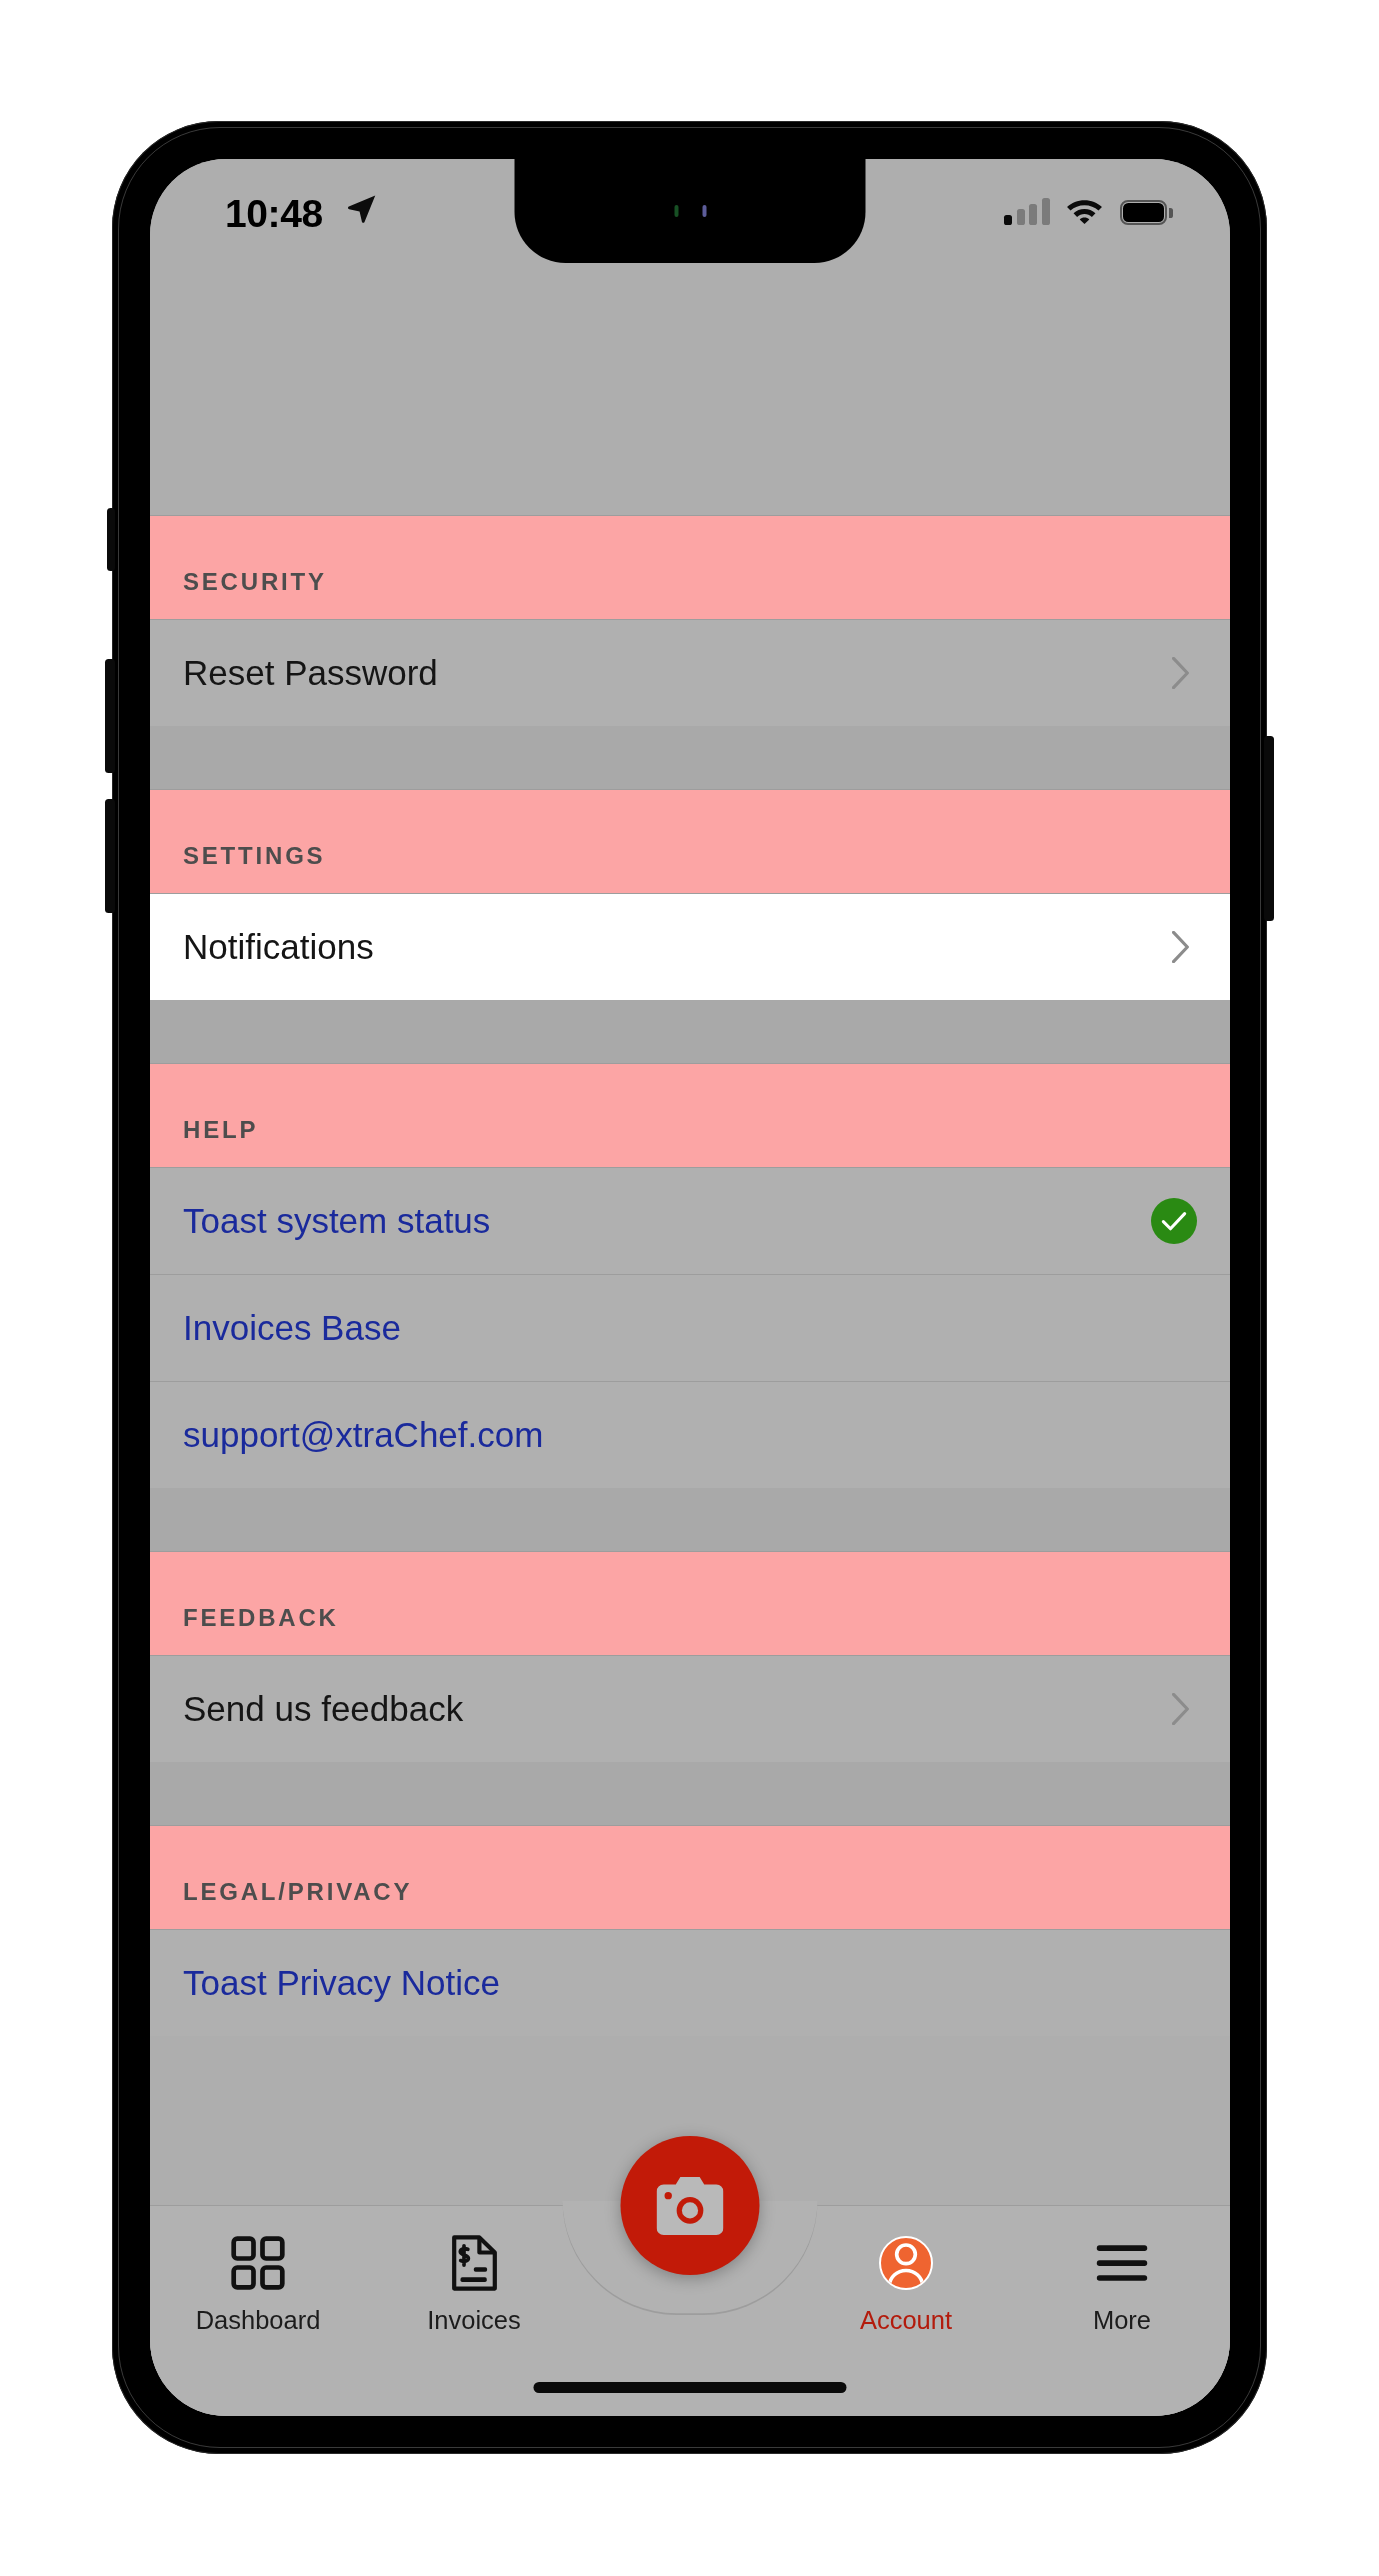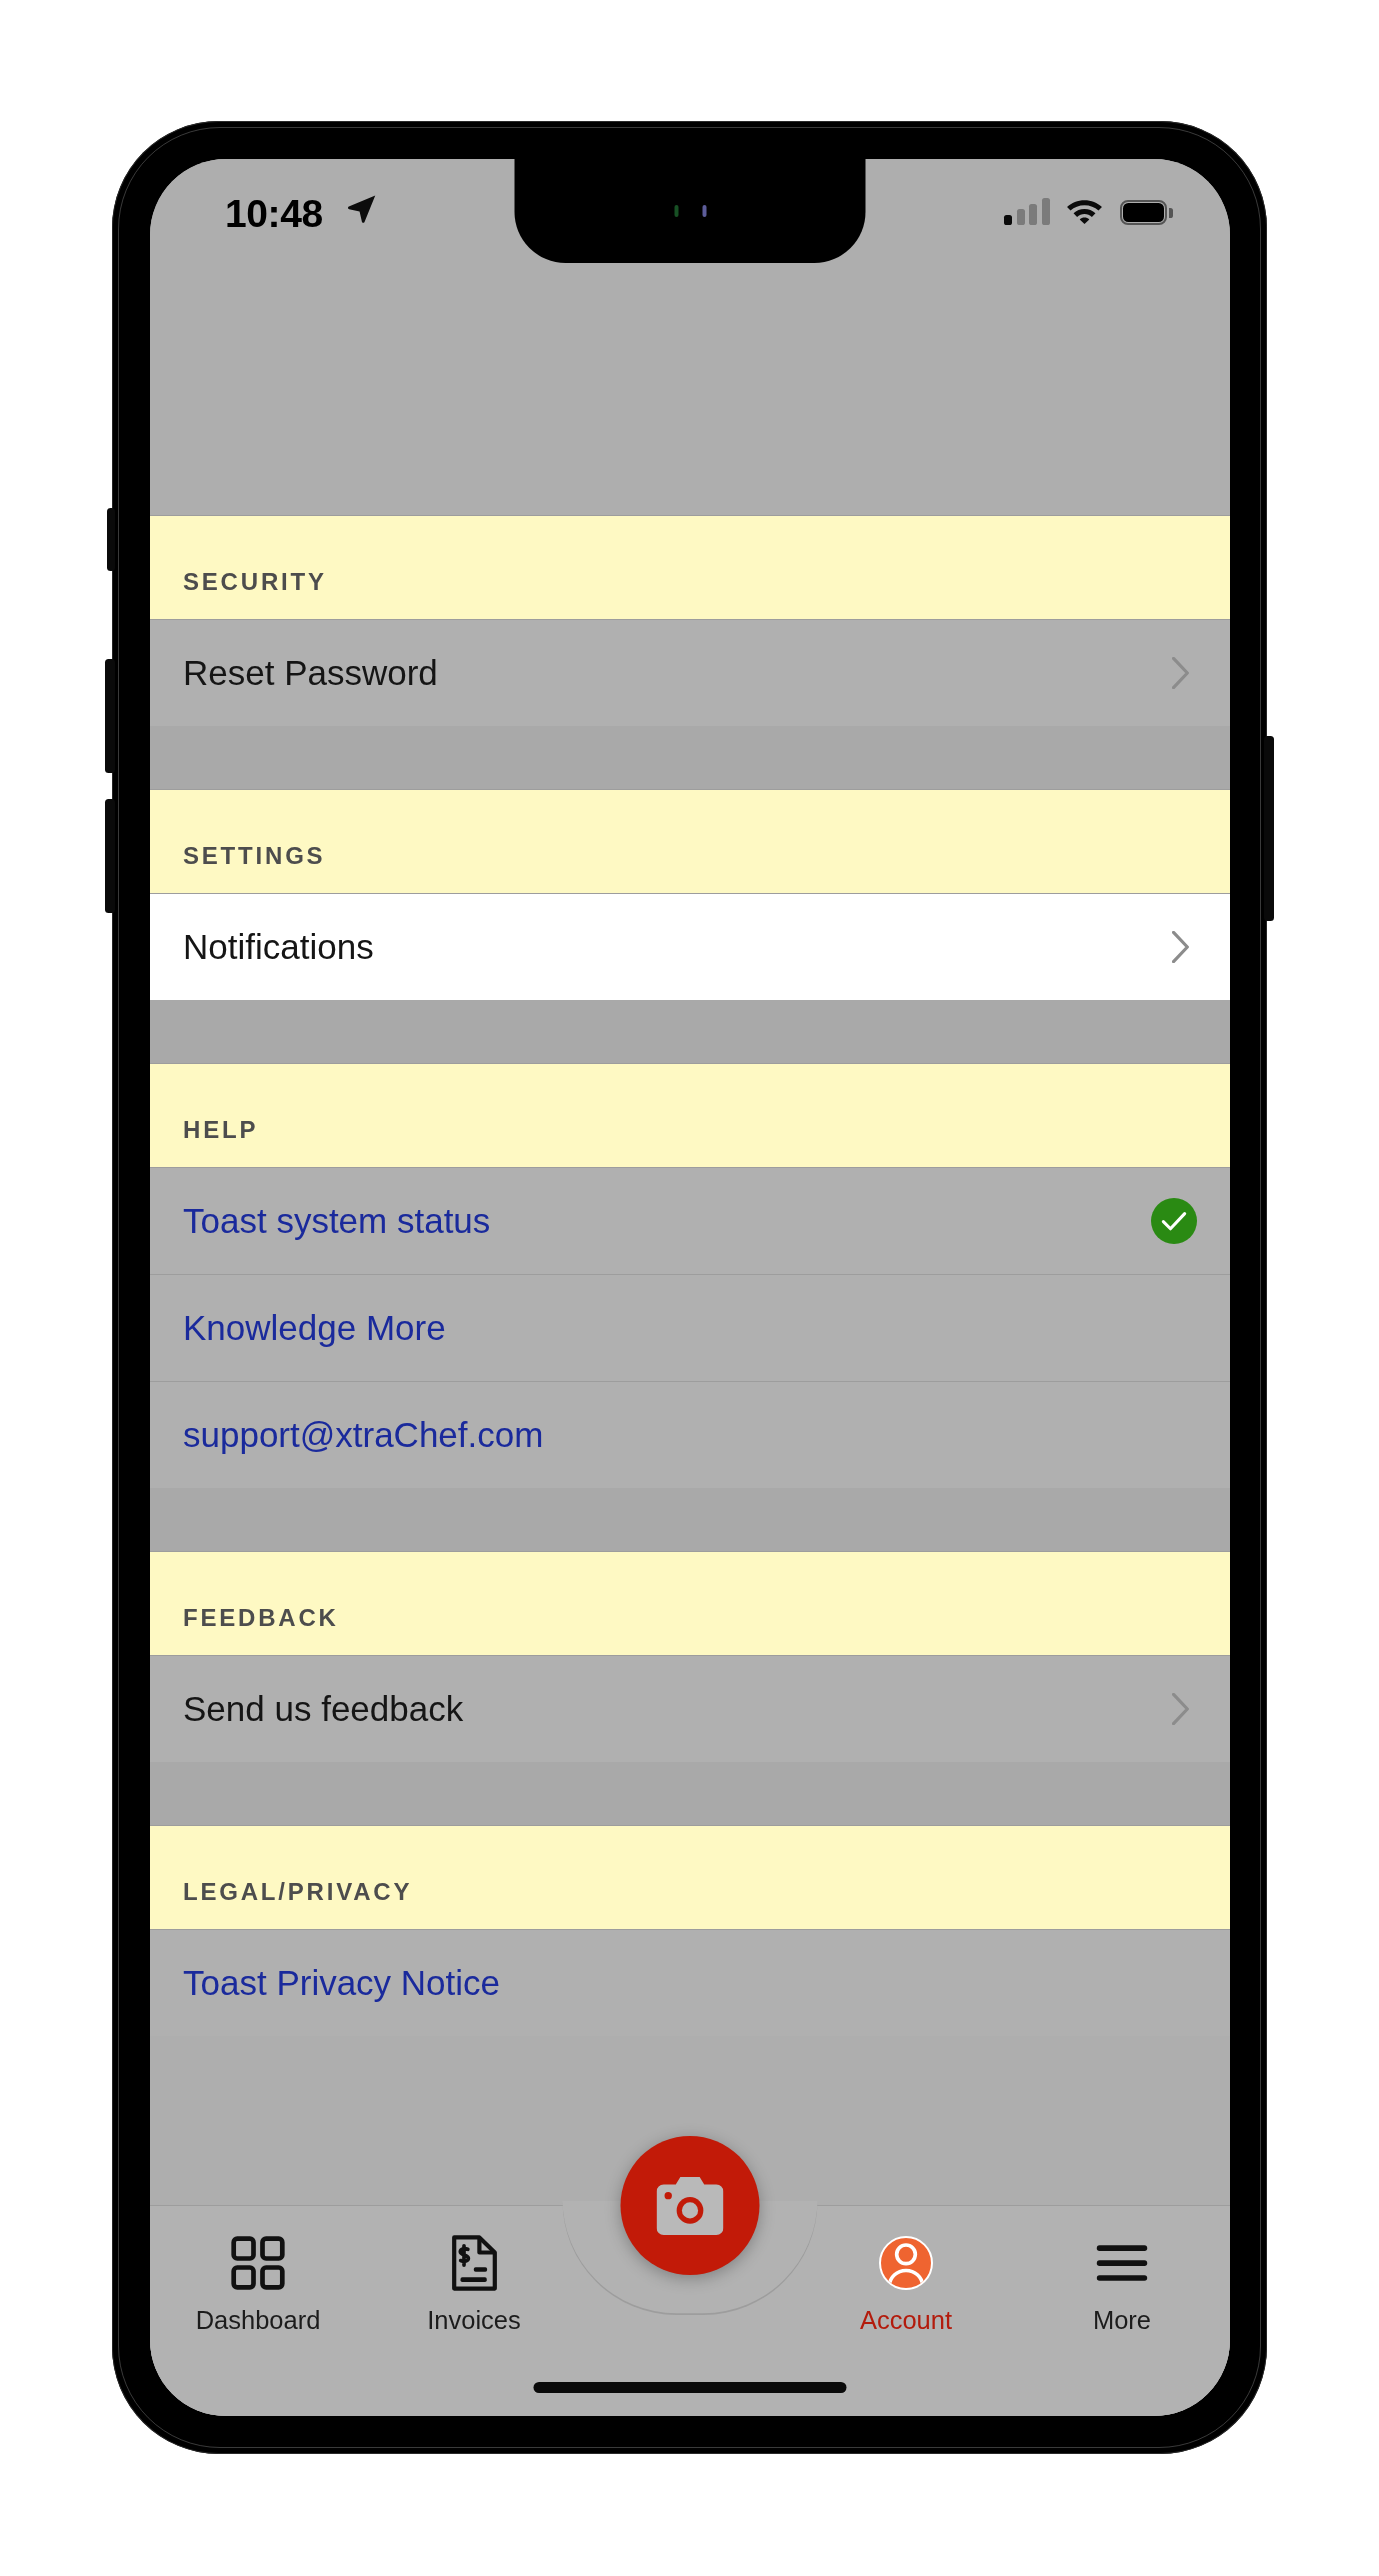--- a/index.html
+++ b/index.html
@@ -108,21 +108,21 @@
 
   
   #content {
     position: absolute; left: 0; top: 0; right: 0; bottom: 0;
     background: #aeaeae;
   }
   #scroll-pad { height: 356px; }
 
   .section-header {
     height: 104px;
-    background: #fef9c3;
+    background: #fca5a5;
     display: flex; align-items: flex-end;
     padding: 0 0 23px 33px;
     border-top: 1.8px solid #9d9d9d;
   }
   .section-header .label {
     font-size: 24px; font-weight: 700; color: #4d4d4d;
     letter-spacing: 2.8px;
   }
   .section-gap {
     height: 63px; background: #a9a9a9;
@@ -263,21 +263,21 @@
           </div>
           <div class="list-row">
             <span class="row-label link">Toast system status</span>
             <span class="status-ok">
               <svg width="26" height="21" viewBox="0 0 16 13">
                 <path d="M1.4 6.6L5.8 11 14.6 1.6" fill="none" stroke="#fff" stroke-width="1.9" stroke-linecap="round" stroke-linejoin="round"></path>
               </svg>
             </span>
           </div>
           <div class="list-row">
-            <span class="row-label link">Knowledge More</span>
+            <span class="row-label link">Invoices Base</span>
           </div>
           <div class="list-row">
             <span class="row-label link">support@xtraChef.com</span>
           </div>
           <div class="section-gap"></div>
           <div class="section-header">
             <span class="label">FEEDBACK</span>
           </div>
           <div class="list-row">
             <span class="row-label">Send us feedback</span>

